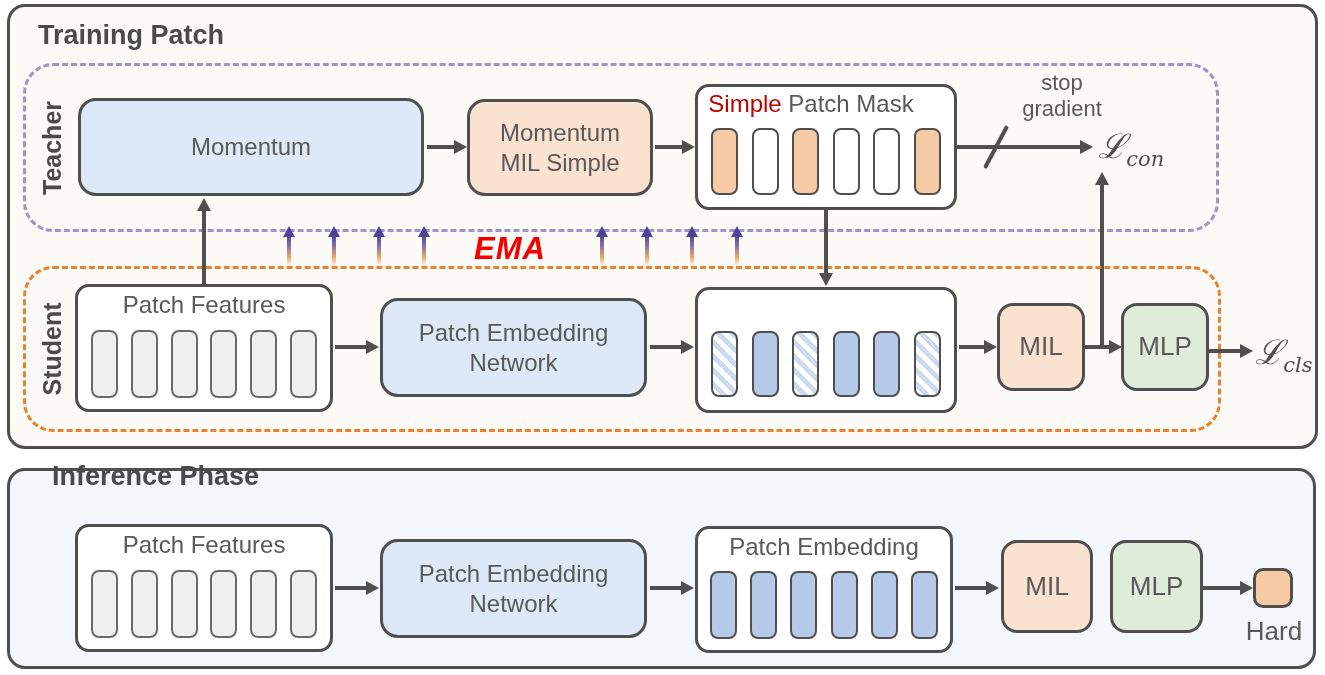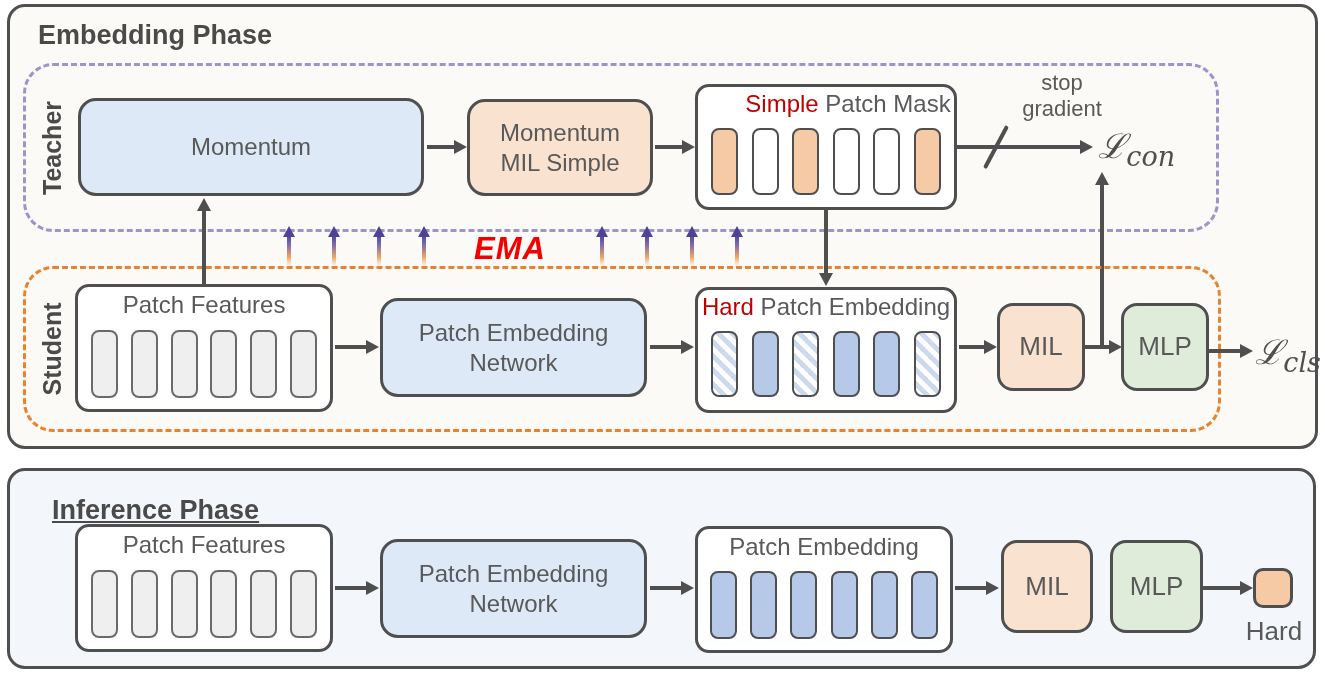--- a/index.html
+++ b/index.html
@@ -36,52 +36,52 @@
   .ah { position:absolute; width:0; height:0; }
   .ah-r { border-top:7px solid transparent; border-bottom:7px solid transparent; border-left:13px solid var(--line); }
   .ah-u { border-left:7px solid transparent; border-right:7px solid transparent; border-bottom:13px solid var(--line); }
   .ah-d { border-left:7px solid transparent; border-right:7px solid transparent; border-top:13px solid var(--line); }
   .slash { position:absolute; width:3.5px; height:48px; background:var(--line); transform:rotate(28deg); border-radius:2px; }
   .ema-a { position:absolute; width:4px;
     background:linear-gradient(to top, rgba(236,144,66,0) 0%, rgba(236,144,66,0.8) 30%, #7b68b0 72%, #544a9c 100%); }
   .ema-h { position:absolute; width:0; height:0; border-left:6px solid transparent; border-right:6px solid transparent; border-bottom:11px solid #4e4296; }
   .ema-text { position:absolute; font-weight:bold; font-style:italic; font-size:31px; color:var(--ema_red); letter-spacing:1px; }
   .loss { position:absolute; color:#4f4f4f; font-family:"DejaVu Serif", serif; font-style:italic; font-size:34px; white-space:nowrap; }
-  .loss sub { font-size:27px; }
+  .loss sub { font-size:21px; }
   .sg-text { position:absolute; text-align:center; font-size:22px; color:var(--text); line-height:1.2; }
   .label-text { position:absolute; font-size:26px; color:var(--text); text-align:center; }
 </style>
 </head>
 <body>
 
 <div id="stage">
 
   <div class="panel" style="left:7px; top:4px; width:1311px; height:445px; background:var(--training_bg);"></div>
-  <div class="panel-title" style="left:38px; top:20px;">Embedding Phase</div>
+  <div class="panel-title" style="left:38px; top:20px;">Training Patch</div>
 
   <div class="dashbox" style="left:23px; top:63px; width:1196px; height:169px; border:3.5px dashed var(--teacher_dash);"></div>
   <div class="rot-label" style="left:52px; top:148px;">Teacher</div>
 
   <div class="node" style="left:78px; top:98px; width:346px; height:98px; background:var(--blue_fill);">
     <span class="l2">Momentum</span>
   </div>
 
   <div class="hl-line" style="left:427px; top:145px; width:28px;"></div>
   <div class="ah ah-r" style="left:454px; top:140px;"></div>
 
   <div class="node" style="left:467px; top:99px; width:186px; height:97px; background:var(--peach_fill);">
     <span class="l2">Momentum</span>
     <span class="l2">MIL Simple</span>
   </div>
 
   <div class="hl-line" style="left:655px; top:145px; width:28px;"></div>
   <div class="ah ah-r" style="left:682px; top:140px;"></div>
 
   <div class="white-node" style="left:695px; top:84px; width:262px; height:126px;"></div>
-  <div class="box-head" style="left:732px; top:90px; width:232px;">
+  <div class="box-head" style="left:695px; top:90px; width:232px;">
     <span class="red-word">Simple</span><span> Patch Mask</span>
   </div>
   <div class="patch-row" style="left:711px; top:128px; width:230px; height:67px;">
       <div class="patch patch--filled"></div>
       <div class="patch patch--empty"></div>
       <div class="patch patch--filled"></div>
       <div class="patch patch--empty"></div>
       <div class="patch patch--empty"></div>
       <div class="patch patch--filled"></div>
     </div>
@@ -140,23 +140,20 @@
 
   <div class="node" style="left:380px; top:298px; width:267px; height:99px; background:var(--blue_fill);">
     <span class="l2">Patch Embedding</span>
     <span class="l2">Network</span>
   </div>
 
   <div class="hl-line" style="left:650px; top:345px; width:32px;"></div>
   <div class="ah ah-r" style="left:681px; top:340px;"></div>
 
   <div class="white-node" style="left:695px; top:287px; width:262px; height:126px;"></div>
-  <div class="box-head" style="left:695px; top:293px; width:262px;">
-    <span class="red-word">Hard</span><span> Patch Embedding</span>
-  </div>
   <div class="patch-row" style="left:711px; top:331px; width:230px; height:66px;">
       <div class="patch patch--masked"></div>
       <div class="patch patch--solid"></div>
       <div class="patch patch--masked"></div>
       <div class="patch patch--solid"></div>
       <div class="patch patch--solid"></div>
       <div class="patch patch--masked"></div>
     </div>
 
   <div class="vl-line" style="left:824px; top:210px; height:64px;"></div>
@@ -176,21 +173,21 @@
     <span>MLP</span>
   </div>
 
   <div class="hl-line" style="left:1209px; top:349px; width:32px;"></div>
   <div class="ah ah-r" style="left:1240px; top:344px;"></div>
   <div class="loss" style="left:1255px; top:328px;">
     <span>ℒ</span><sub>cls</sub>
   </div>
 
   <div class="panel" style="left:7px; top:468px; width:1309px; height:201px; background:var(--inference_bg);"></div>
-  <div class="panel-title" style="left:52px; top:495px;text-decoration:underline;">Inference Phase</div>
+  <div class="panel-title" style="left:52px; top:461px;">Inference Phase</div>
 
   <div class="white-node" style="left:75px; top:524px; width:258px; height:128px;"></div>
   <div class="box-head" style="left:75px; top:531px; width:258px;">Patch Features</div>
   <div class="patch-row" style="left:91px; top:570px; width:226px; height:68px;">
       <div class="patch patch--gray"></div>
       <div class="patch patch--gray"></div>
       <div class="patch patch--gray"></div>
       <div class="patch patch--gray"></div>
       <div class="patch patch--gray"></div>
       <div class="patch patch--gray"></div>

